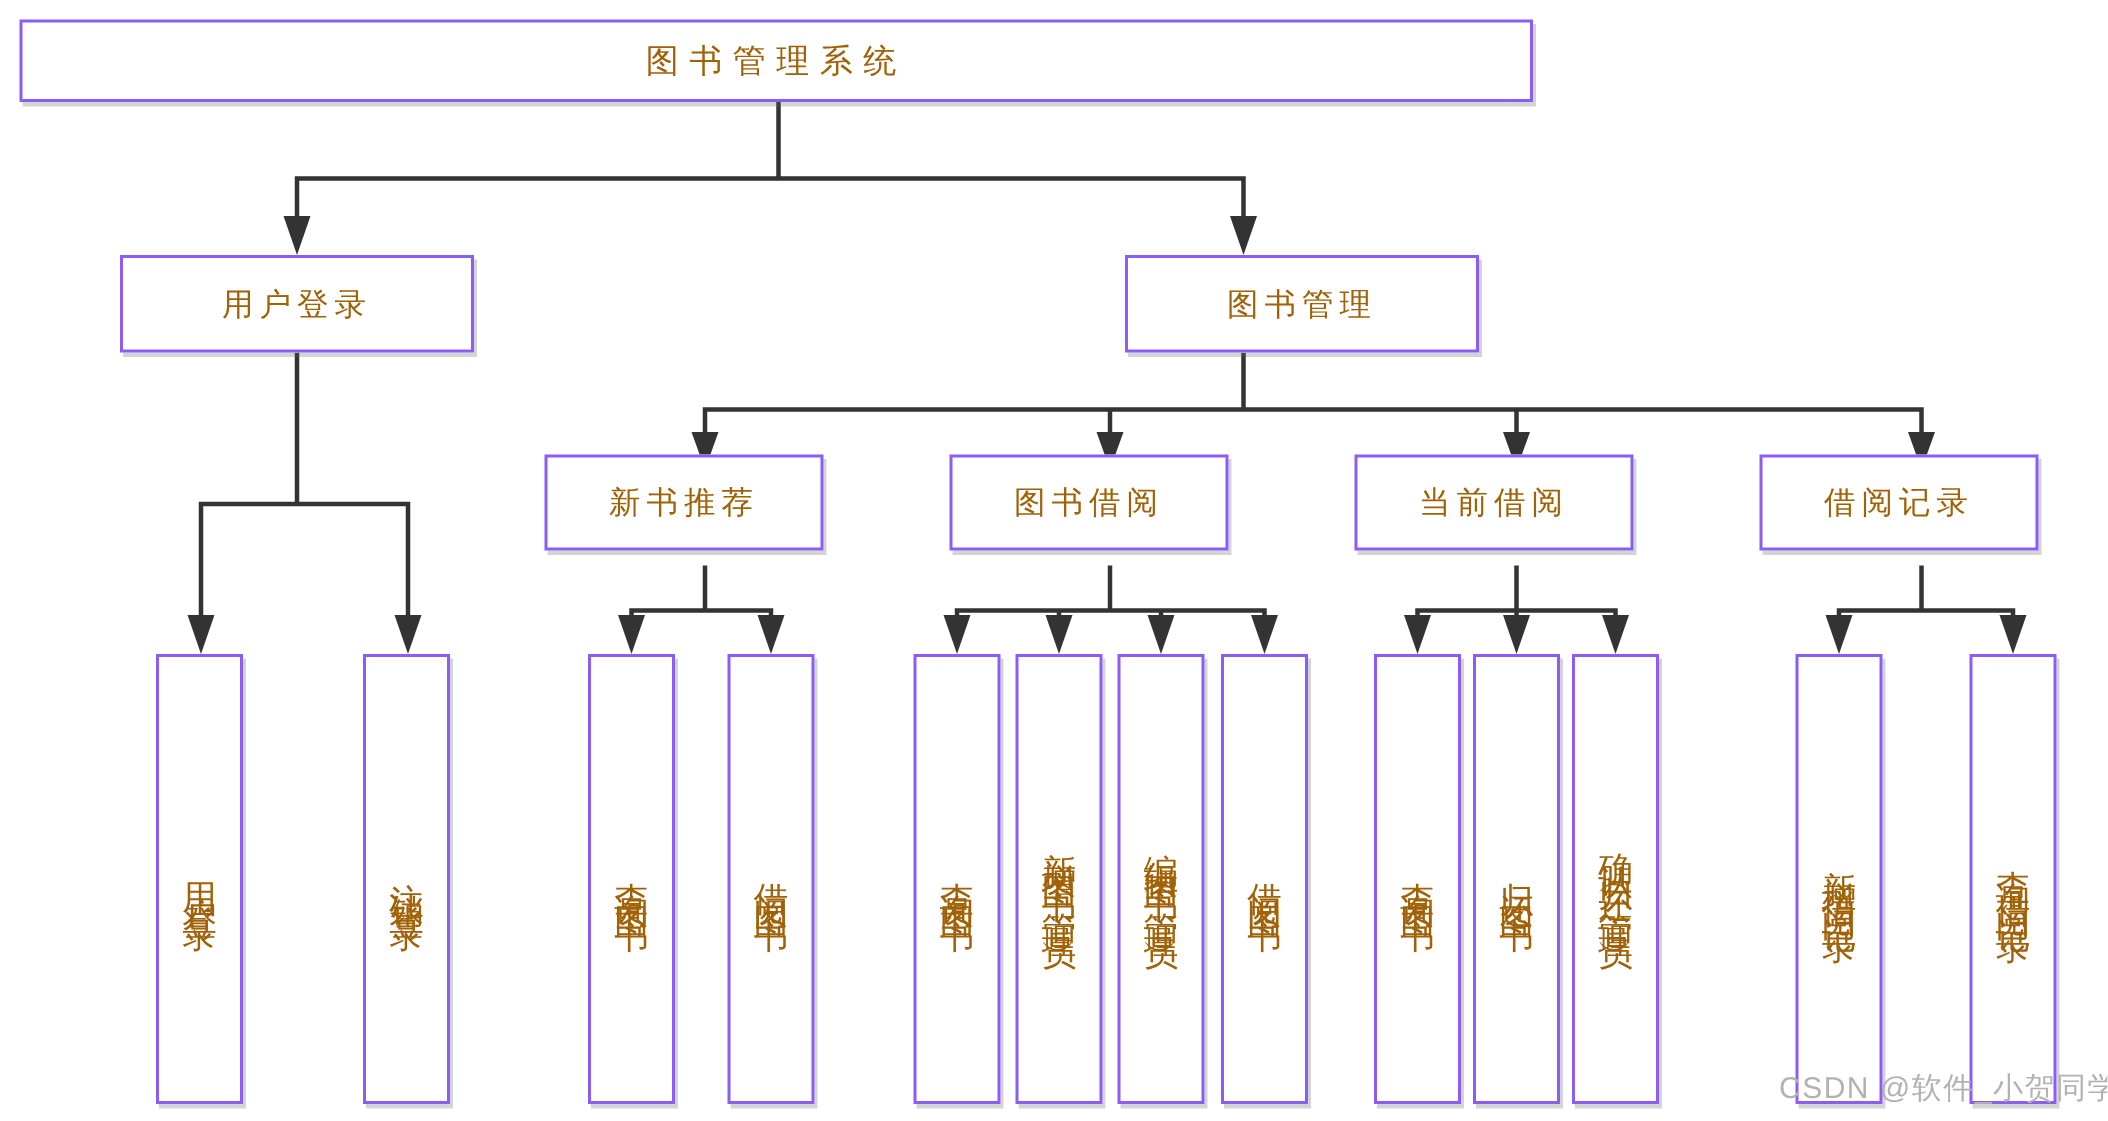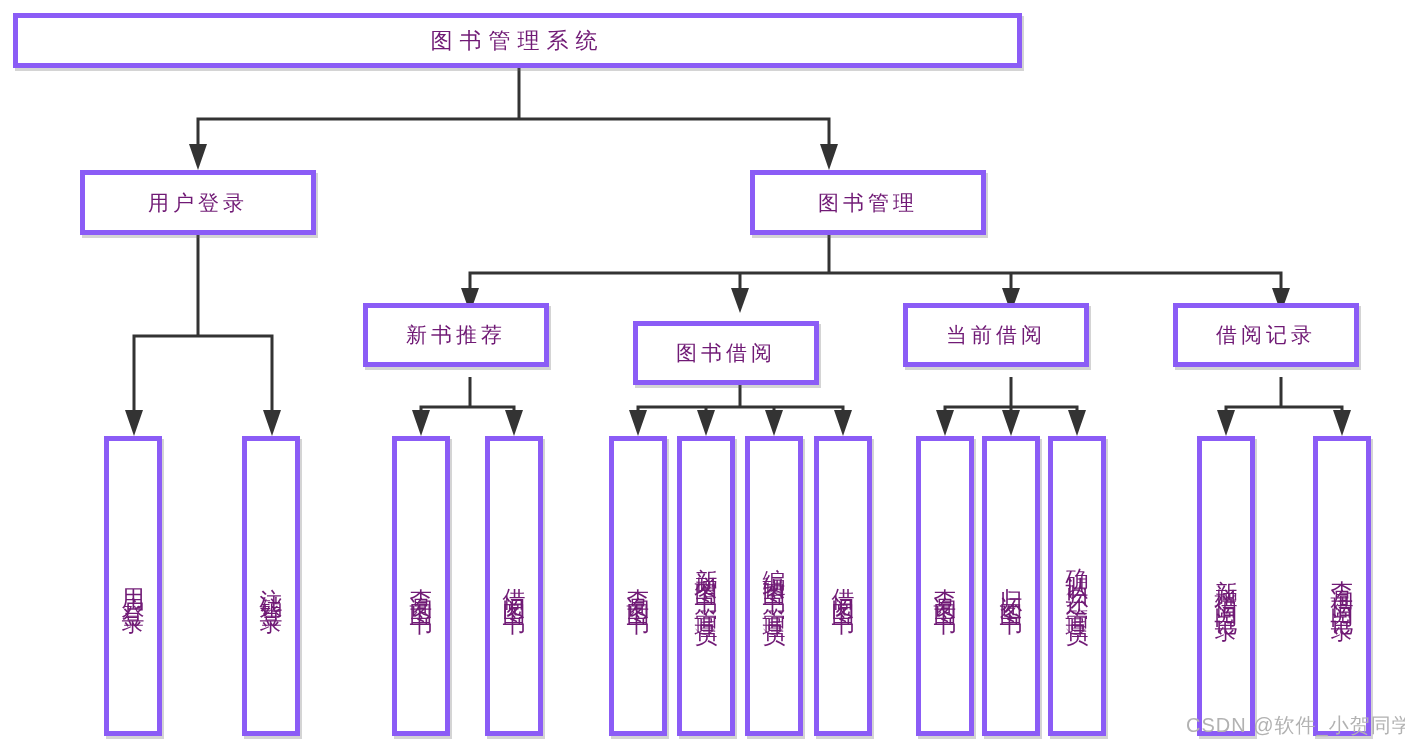--- a/index.html
+++ b/index.html
@@ -18,23 +18,23 @@
   #connectors {
     position: absolute;
     left: 0; top: 0;
     width: 1405px;
     height: 747px;
     z-index: 1;
   }
   .node {
     position: absolute;
     box-sizing: border-box;
-    border: 5px solid #8b5cf6;
+    border: 2px solid #8b5cf6;
     background: #ffffff;
-    color: #701a75;
+    color: #a16207;
     display: flex;
     align-items: center;
     justify-content: center;
     box-shadow: 2px 3px 0 rgba(100,100,100,0.28);
     z-index: 2;
   }
   .root-node {
     left: 13px; top: 13px; width: 1009px; height: 55px;
     font-size: 22px; letter-spacing: 7px;
   }
@@ -118,21 +118,21 @@
       <polygon points="1342,436 1333,410 1351,410"></polygon>
     </g>
   </svg>
 
   <div class="node root-node">图书管理系统</div>
 
   <div class="node h-node lvl2" style="left:80px;">用户登录</div>
   <div class="node h-node lvl2" style="left:750px;">图书管理</div>
 
   <div class="node h-node lvl3" style="left:363px;">新书推荐</div>
-  <div class="node h-node lvl3" style="left:633px;margin-top:18px;">图书借阅</div>
+  <div class="node h-node lvl3" style="left:633px;">图书借阅</div>
   <div class="node h-node lvl3" style="left:903px;">当前借阅</div>
   <div class="node h-node lvl3" style="left:1173px;">借阅记录</div>
 
   <div class="node leaf" style="left:104px;">用户登录</div>
   <div class="node leaf" style="left:242px;">注销登录</div>
 
   <div class="node leaf" style="left:392px;">查询图书</div>
   <div class="node leaf" style="left:485px;">借阅图书</div>
 
   <div class="node leaf" style="left:609px;">查询图书</div>

